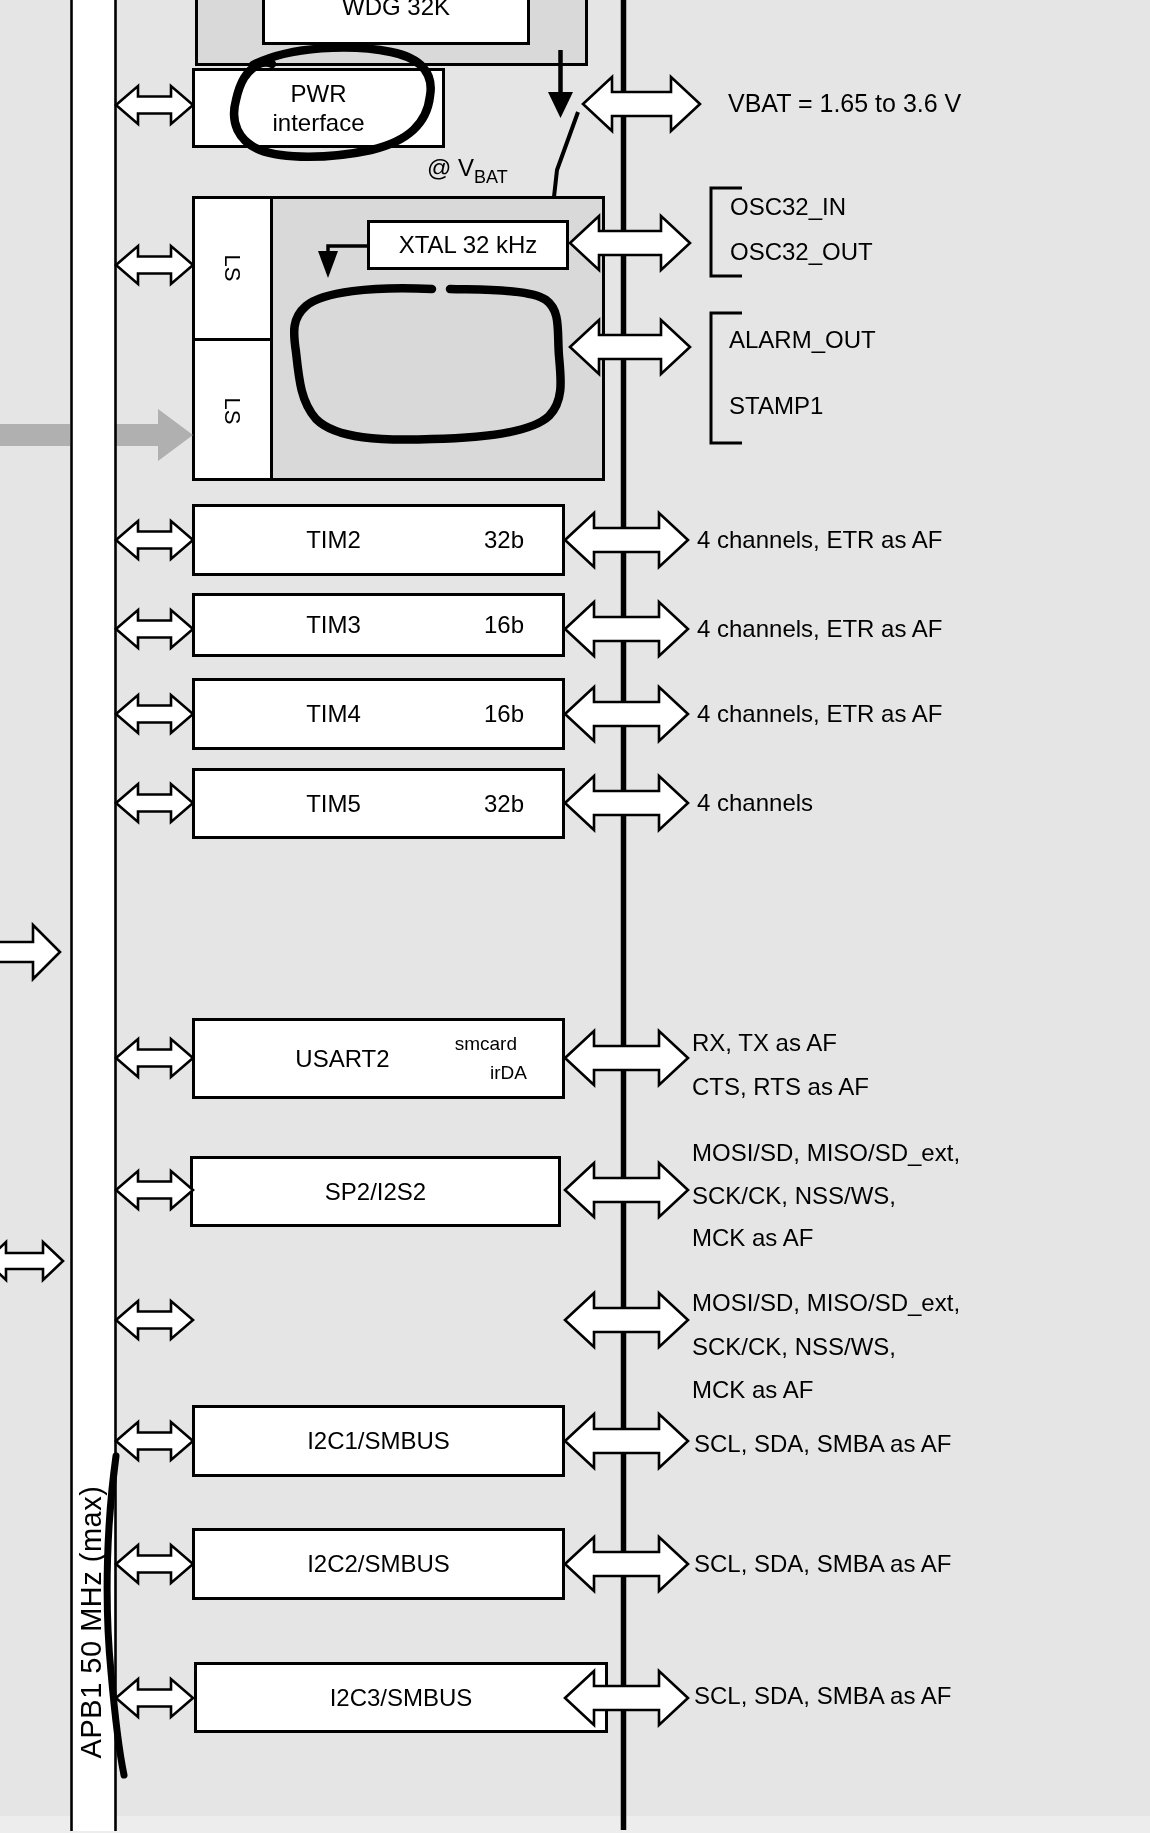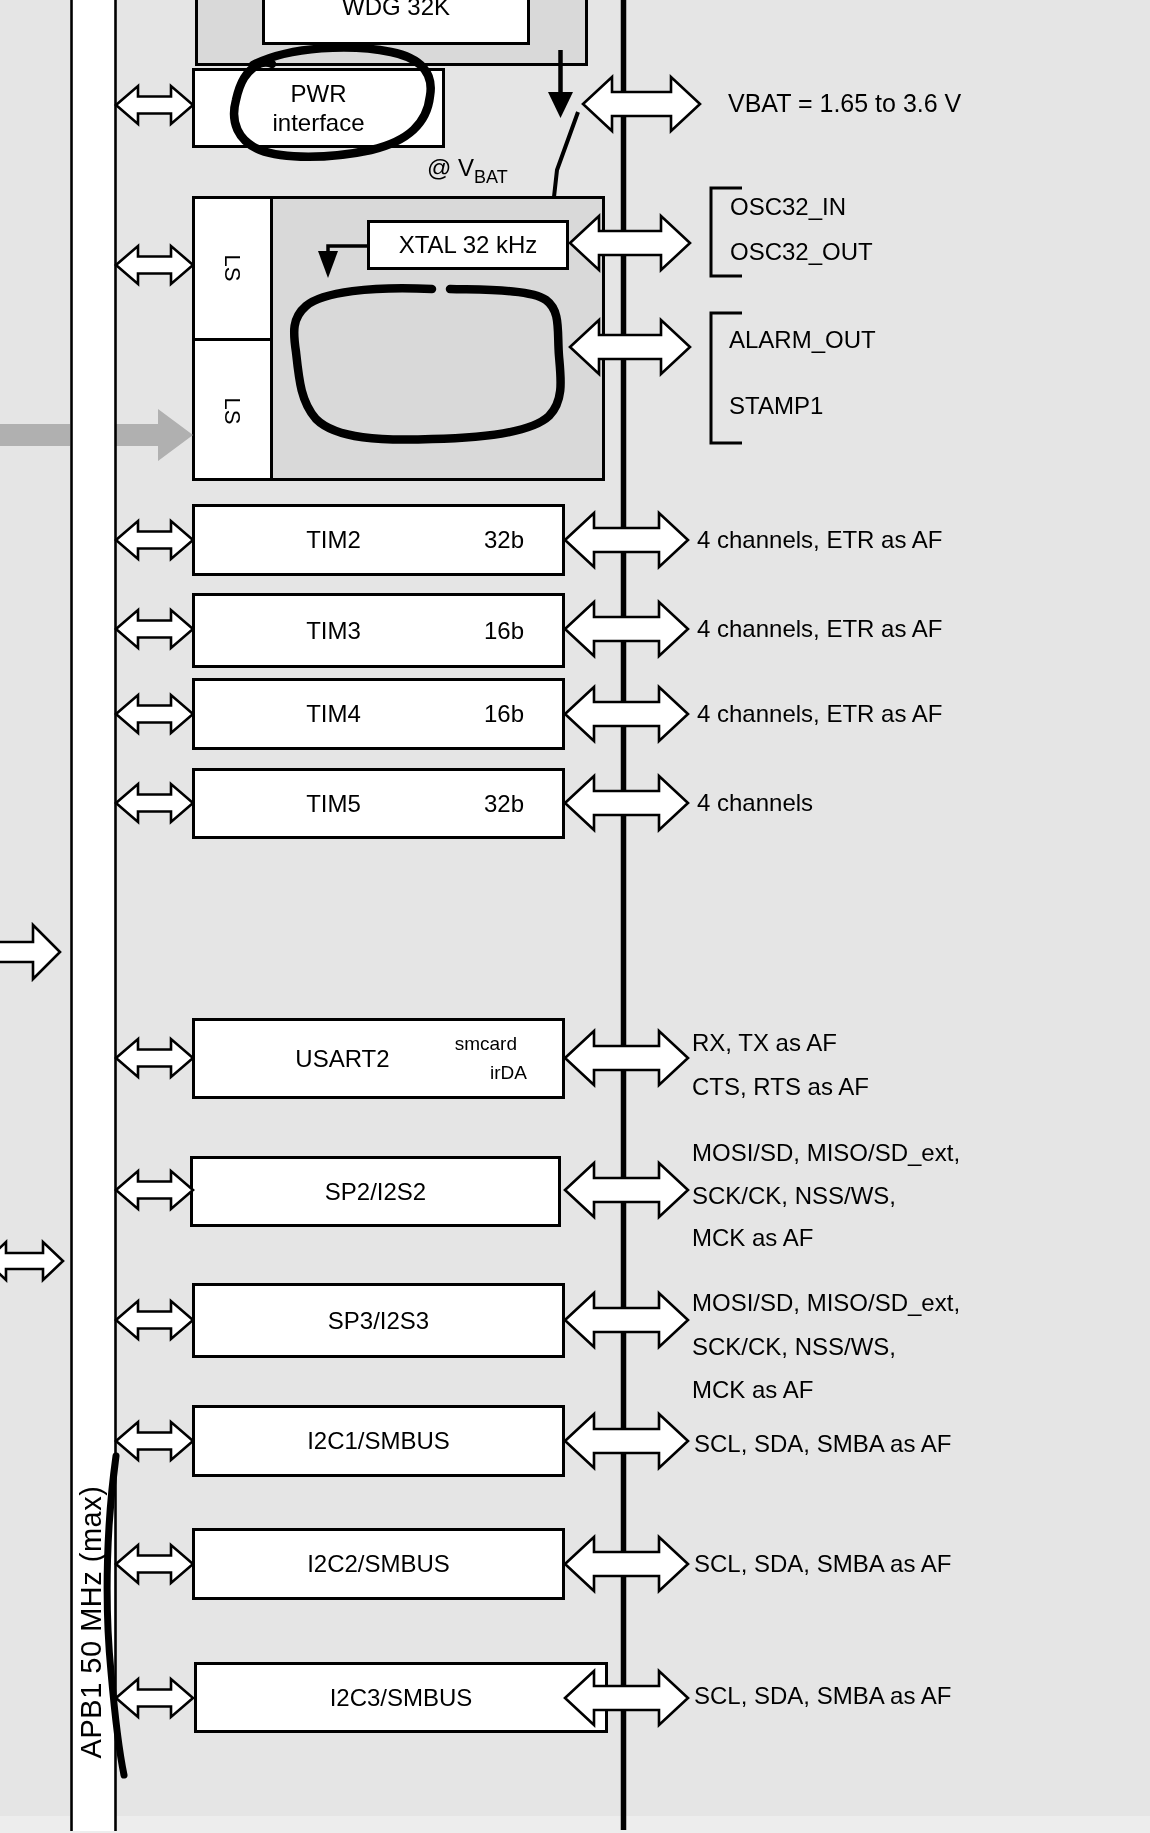--- a/index.html
+++ b/index.html
@@ -66,44 +66,41 @@
 
     <div class="box" style="left:367px;top:220px;width:202px;height:50px;">
       <span class="boxlbl">XTAL 32 kHz</span>
     </div>
 
 
     <div class="box" style="left:192px;top:504px;width:373px;height:72px;">
       <span class="boxlbl" style="margin-right:90px;">TIM2</span>
       <span class="bits">32b</span>
     </div>
-    <div class="box" style="left:192px;top:593px;width:373px;height:75px;">
+    <div class="box" style="left:192px;top:593px;width:373px;height:64px;">
       <span class="boxlbl" style="margin-right:90px;">TIM3</span>
       <span class="bits">16b</span>
     </div>
     <div class="box" style="left:192px;top:678px;width:373px;height:72px;">
       <span class="boxlbl" style="margin-right:90px;">TIM4</span>
       <span class="bits">16b</span>
     </div>
     <div class="box" style="left:192px;top:768px;width:373px;height:71px;">
       <span class="boxlbl" style="margin-right:90px;">TIM5</span>
       <span class="bits">32b</span>
     </div>
 
     <div class="box" style="left:192px;top:1018px;width:373px;height:81px;">
       <span class="boxlbl" style="margin-right:72px;">USART2</span>
       <span class="sublbl" style="right:45px;top:12px;">smcard</span>
       <span class="sublbl" style="right:35px;bottom:12px;">irDA</span>
     </div>
 
     <div class="box" style="left:190px;top:1156px;width:371px;height:71px;">
       <span class="boxlbl">SP2/I2S2</span>
-    </div>
-    <div class="box" style="left:192px;top:1283px;width:373px;height:75px;">
-      <span class="boxlbl">SP3/I2S3</span>
     </div>
 
     <div class="box" style="left:192px;top:1405px;width:373px;height:72px;">
       <span class="boxlbl">I2C1/SMBUS</span>
     </div>
     <div class="box" style="left:192px;top:1528px;width:373px;height:72px;">
       <span class="boxlbl">I2C2/SMBUS</span>
     </div>
     <div class="box" style="left:194px;top:1662px;width:414px;height:71px;">
       <span class="boxlbl">I2C3/SMBUS</span>

